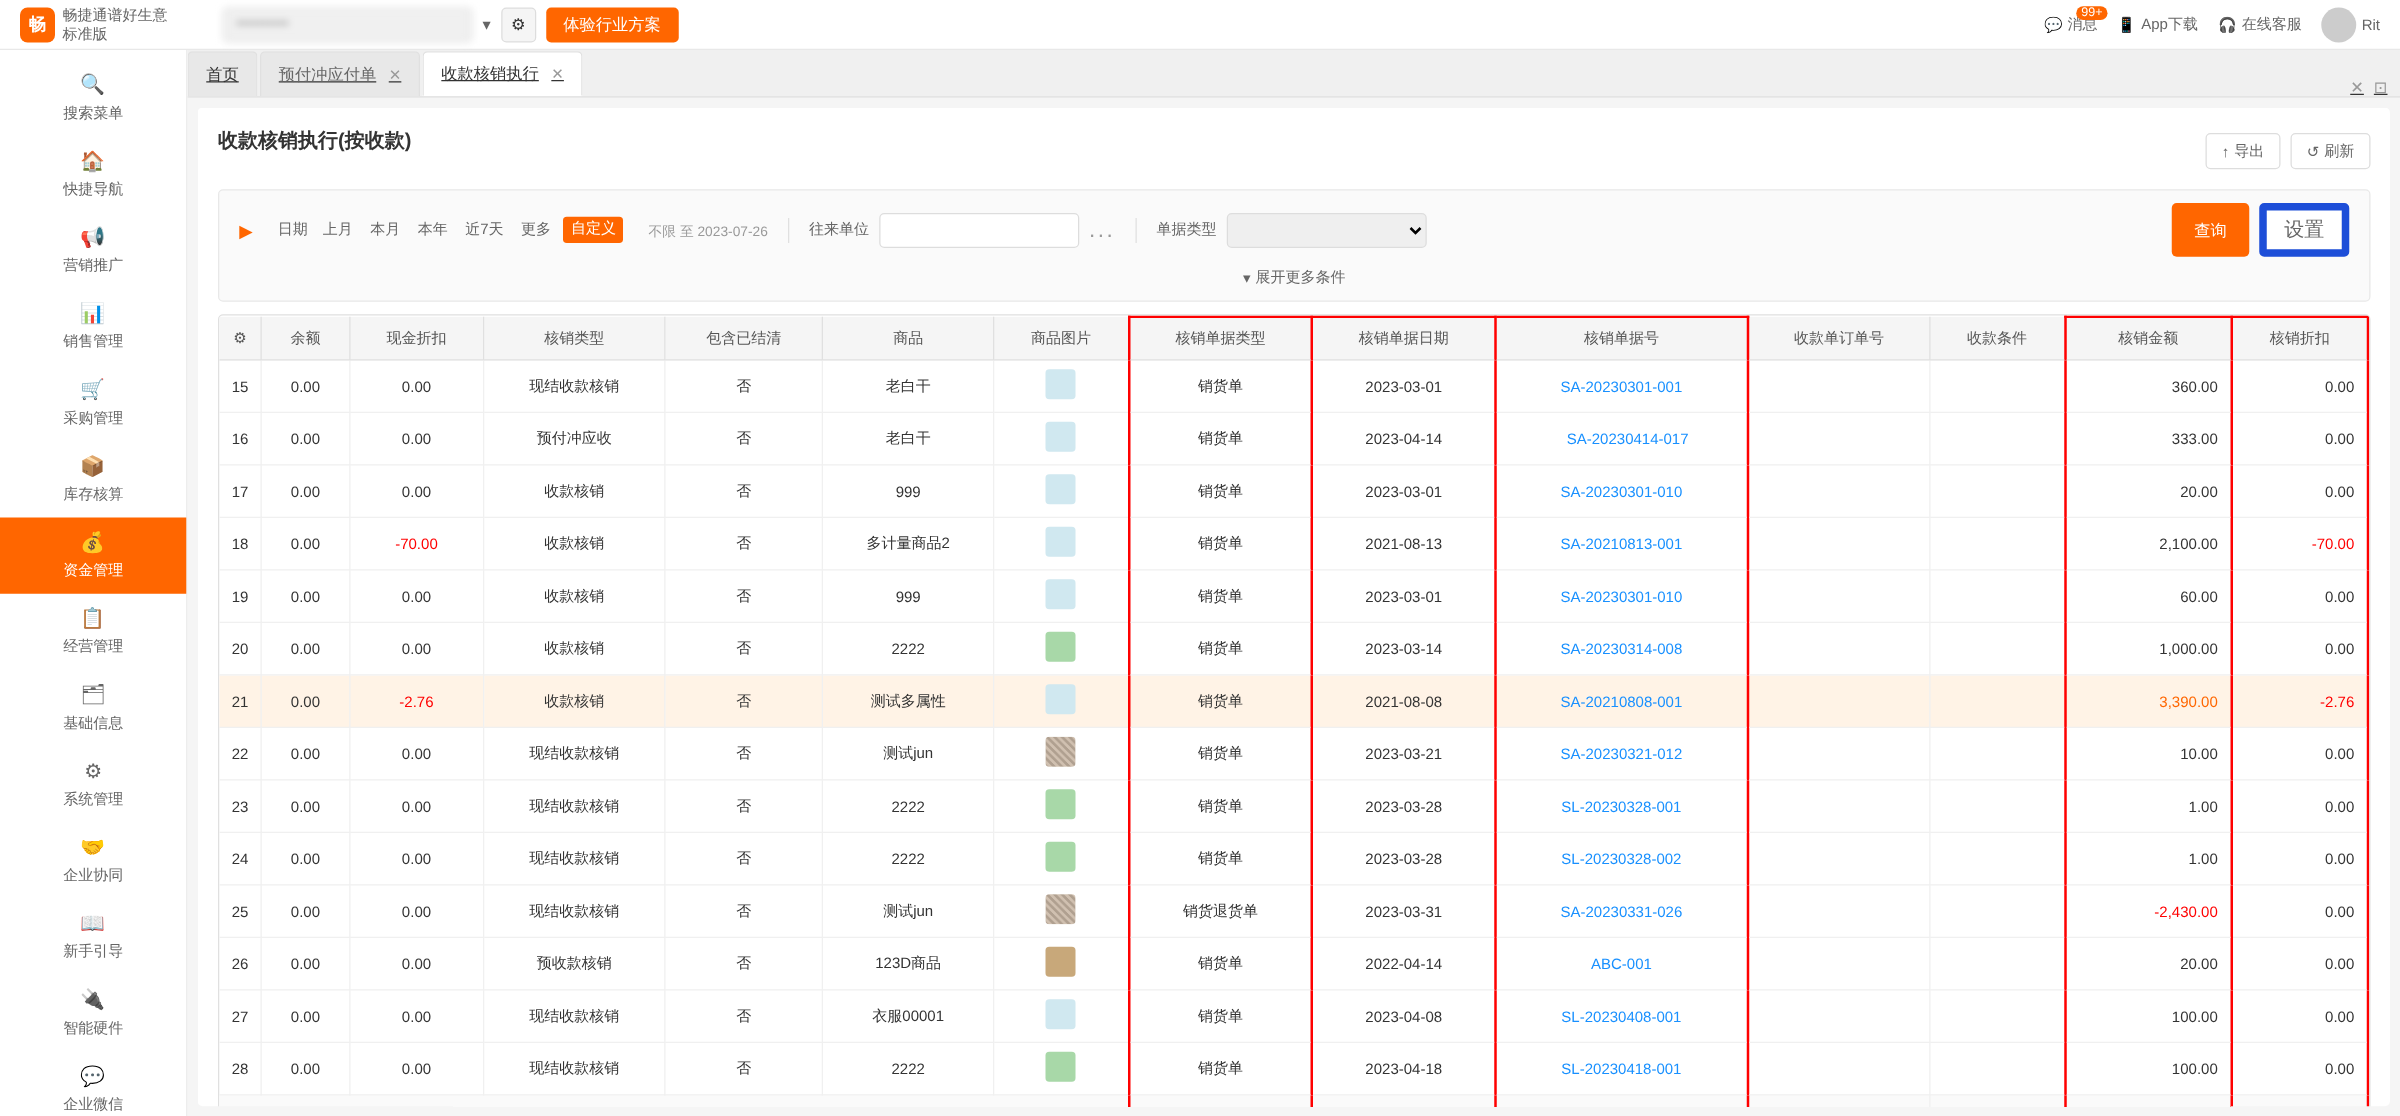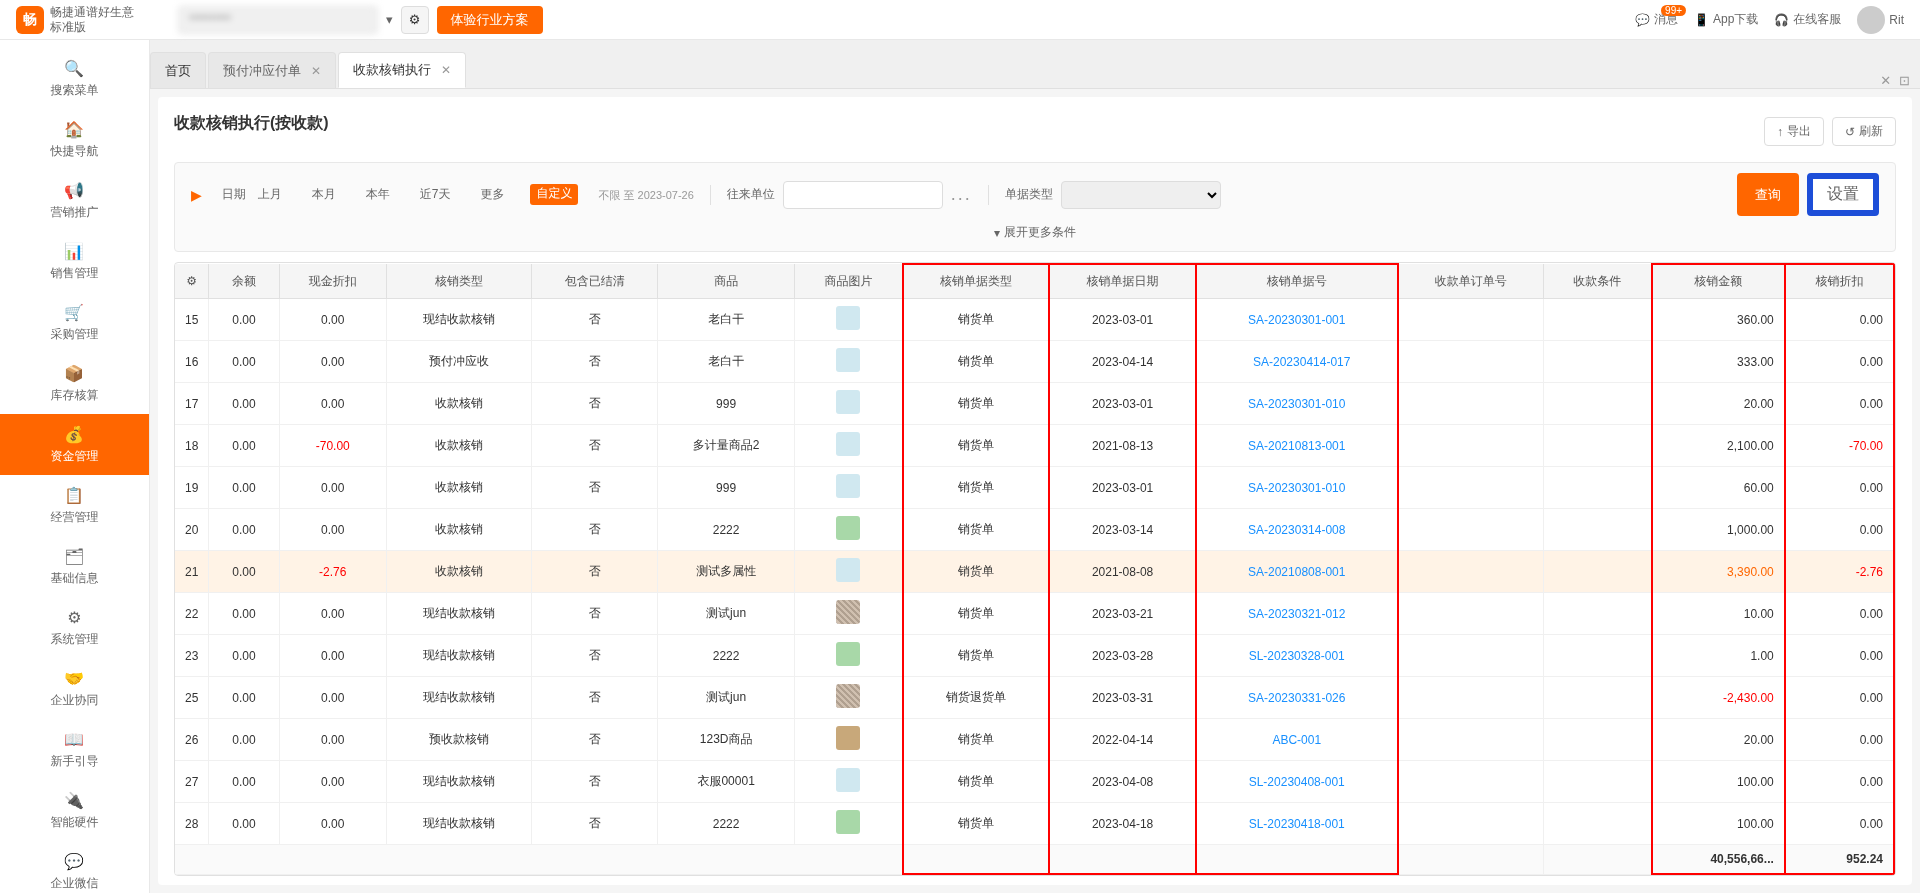--- a/index.html
+++ b/index.html
@@ -24,40 +24,40 @@
     .layout { display: flex; height: 853px; }
     .sidebar { width: 150px; background: #fff; border-right: 1px solid #e8e8e8; padding-top: 8px; flex-shrink: 0; }
     .sidebar-item { display: flex; flex-direction: column; align-items: center; padding: 10px 0; cursor: pointer; color: #666; font-size: 12px; gap: 4px; }
     .sidebar-item.active { color: #fff; background: #f60; }
     .sidebar-icon { width: 20px; height: 20px; display: flex; align-items: center; justify-content: center; font-size: 16px; }
 
     
     .main-content { flex: 1; display: flex; flex-direction: column; background: #f5f5f5; overflow: hidden; }
 
     
-    .tab-bar { height: 49px; background: #f0f0f0; display: flex; align-items: flex-end; border-bottom: 1px solid #e0e0e0; }
+    .tab-bar { height: 38px; background: #f0f0f0; display: flex; align-items: flex-end; border-bottom: 1px solid #e0e0e0; text-decoration: underline; }
     .tab { height: 36px; padding: 0 14px; display: flex; align-items: center; gap: 6px; font-size: 13px; cursor: pointer; border: 1px solid #e0e0e0; border-bottom: none; background: #e8e8e8; color: #666; margin-right: 2px; border-radius: 4px 4px 0 0; }
     .tab.active { background: #fff; color: #333; border-bottom: 1px solid #fff; z-index: 1; }
     .tab-close { font-size: 12px; color: #999; cursor: pointer; margin-left: 4px; }
     .home-tab { color: #333; font-weight: 500; }
     .tab-bar-right { margin-left: auto; display: flex; align-items: center; padding-right: 10px; gap: 8px; }
 
     
     .page-content { flex: 1; padding: 16px; overflow: auto; background: #fff; margin: 8px; border-radius: 4px; }
     .page-title { font-size: 16px; font-weight: 600; color: #333; margin-bottom: 16px; }
     .page-title-bar { display: flex; align-items: center; justify-content: space-between; margin-bottom: 12px; }
     .title-actions { display: flex; gap: 8px; }
     .action-btn { display: flex; align-items: center; gap: 4px; padding: 5px 12px; border: 1px solid #ddd; border-radius: 4px; background: #fff; cursor: pointer; font-size: 12px; color: #666; }
 
     
     .filter-bar { background: #fafafa; border: 1px solid #e8e8e8; border-radius: 4px; padding: 10px 16px; margin-bottom: 10px; }
     .filter-row { display: flex; align-items: center; gap: 16px; }
     .filter-item { display: flex; align-items: center; gap: 8px; }
     .filter-label { font-size: 12px; color: #666; }
-    .filter-links { display: flex; gap: 22px; }
+    .filter-links { display: flex; gap: 6px; }
     .filter-link { font-size: 12px; color: #666; cursor: pointer; padding: 2px 4px; }
     .filter-link.active-date { color: #fff; background: #f60; border-radius: 3px; padding: 1px 6px; }
     .date-range { font-size: 11px; color: #999; margin-top: 2px; }
     .filter-separator { width: 1px; height: 20px; background: #e0e0e0; }
     .filter-input { border: 1px solid #ddd; border-radius: 4px; padding: 4px 8px; font-size: 12px; width: 160px; height: 28px; }
     .filter-select { border: 1px solid #ddd; border-radius: 4px; padding: 4px 8px; font-size: 12px; width: 160px; height: 28px; }
     .filter-dots { color: #999; font-size: 18px; letter-spacing: 2px; }
     .expand-btn { display: flex; align-items: center; gap: 4px; font-size: 12px; color: #666; cursor: pointer; margin: 8px auto 0; width: fit-content; }
 
     
@@ -434,20 +434,36 @@
     <td style="text-align:center;"><div class="thumb-img green"></div></td>
     <td style="border-left:2.5px solid red;border-right:2.5px solid red;">销货单</td>
     <td style="border-left:2.5px solid red;border-right:2.5px solid red;">2023-03-28</td>
     <td style="border-right:2.5px solid red;"><a class="link-text" href="#">SL-20230328-001</a></td>
     <td></td>
     <td></td>
     <td class="" style="border-left:2.5px solid red;border-right:2.5px solid red;text-align:right;">1.00</td>
     <td class="" style="border-right:2.5px solid red;text-align:right;">0.00</td>
   </tr>
               <tr>
+    <td>24</td>
+    <td>0.00</td>
+    <td class="">0.00</td>
+    <td>现结收款核销</td>
+    <td>否</td>
+    <td>2222</td>
+    <td style="text-align:center;"><div class="thumb-img green"></div></td>
+    <td style="border-left:2.5px solid red;border-right:2.5px solid red;">销货单</td>
+    <td style="border-left:2.5px solid red;border-right:2.5px solid red;">2023-03-28</td>
+    <td style="border-right:2.5px solid red;"><a class="link-text" href="#">SL-20230328-002</a></td>
+    <td></td>
+    <td></td>
+    <td class="" style="border-left:2.5px solid red;border-right:2.5px solid red;text-align:right;">1.00</td>
+    <td class="" style="border-right:2.5px solid red;text-align:right;">0.00</td>
+  </tr>
+              <tr>
     <td>25</td>
     <td>0.00</td>
     <td class="">0.00</td>
     <td>现结收款核销</td>
     <td>否</td>
     <td>测试jun</td>
     <td style="text-align:center;"><div class="thumb-img" style="background:#c8b8a0;background-image:linear-gradient(45deg,#b0a090 25%,#d0c0b0 25%,#d0c0b0 50%,#b0a090 50%,#b0a090 75%,#d0c0b0 75%);background-size:6px 6px;"></div></td>
     <td style="border-left:2.5px solid red;border-right:2.5px solid red;">销货退货单</td>
     <td style="border-left:2.5px solid red;border-right:2.5px solid red;">2023-03-31</td>
     <td style="border-right:2.5px solid red;"><a class="link-text" href="#">SA-20230331-026</a></td>

